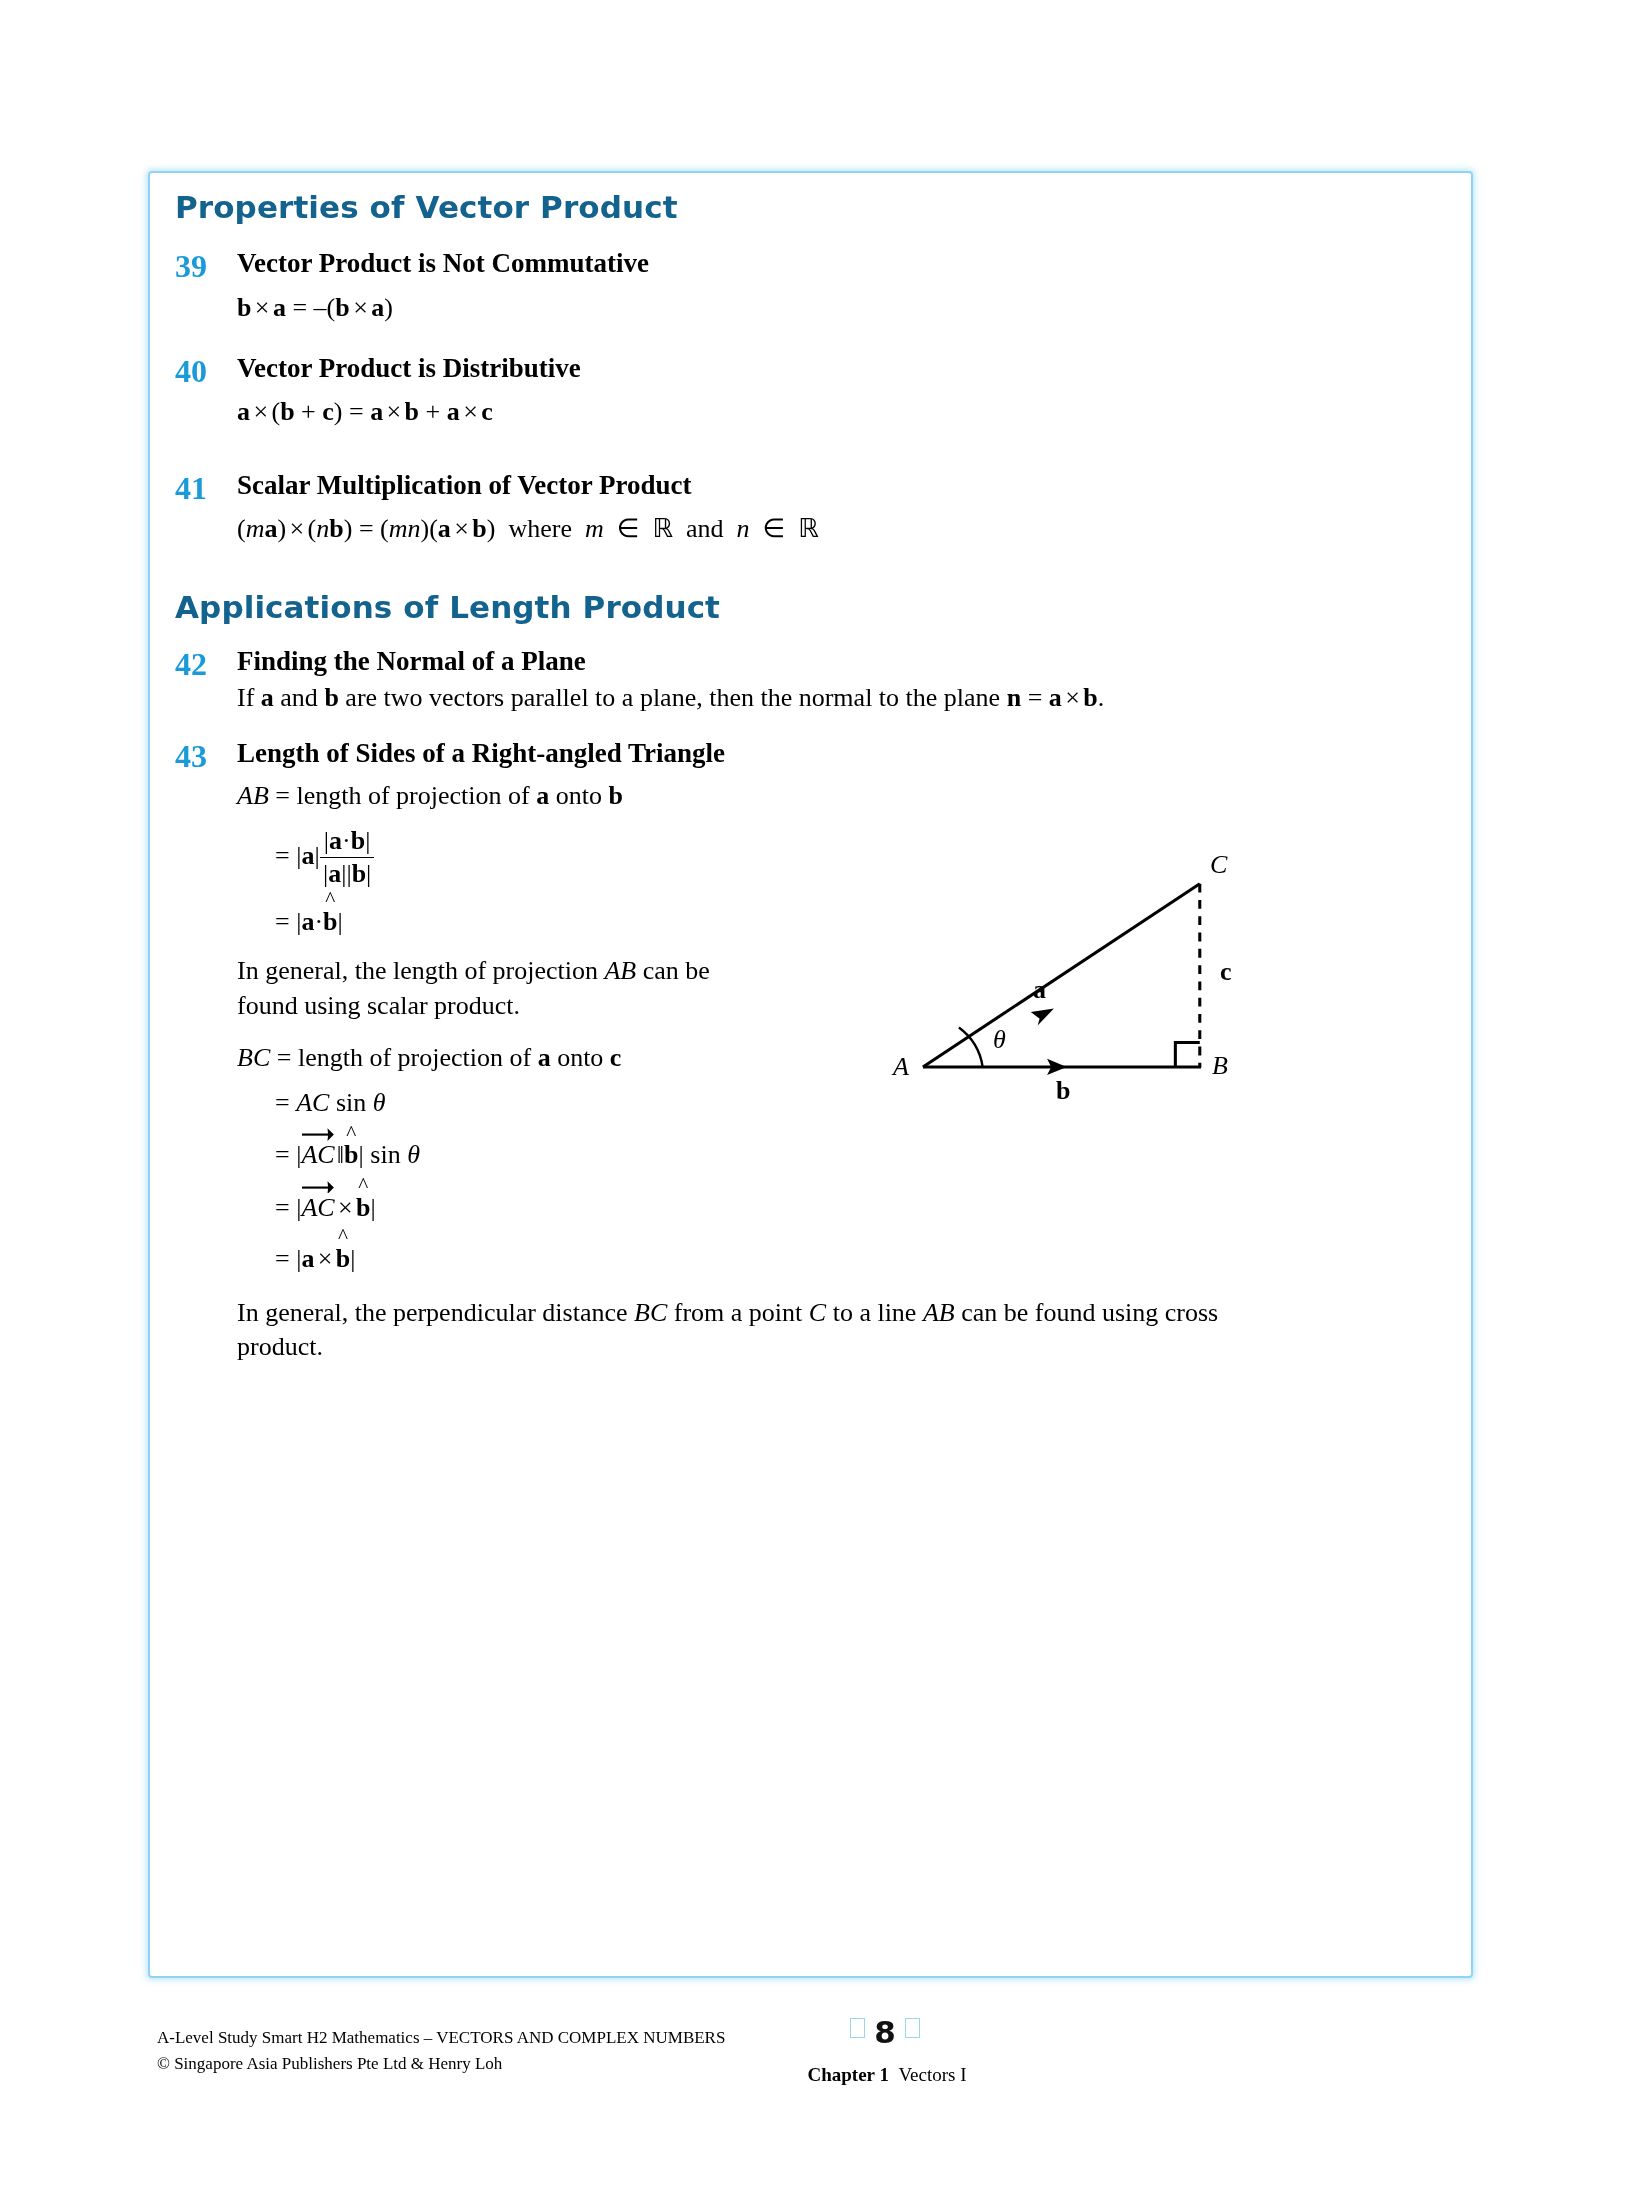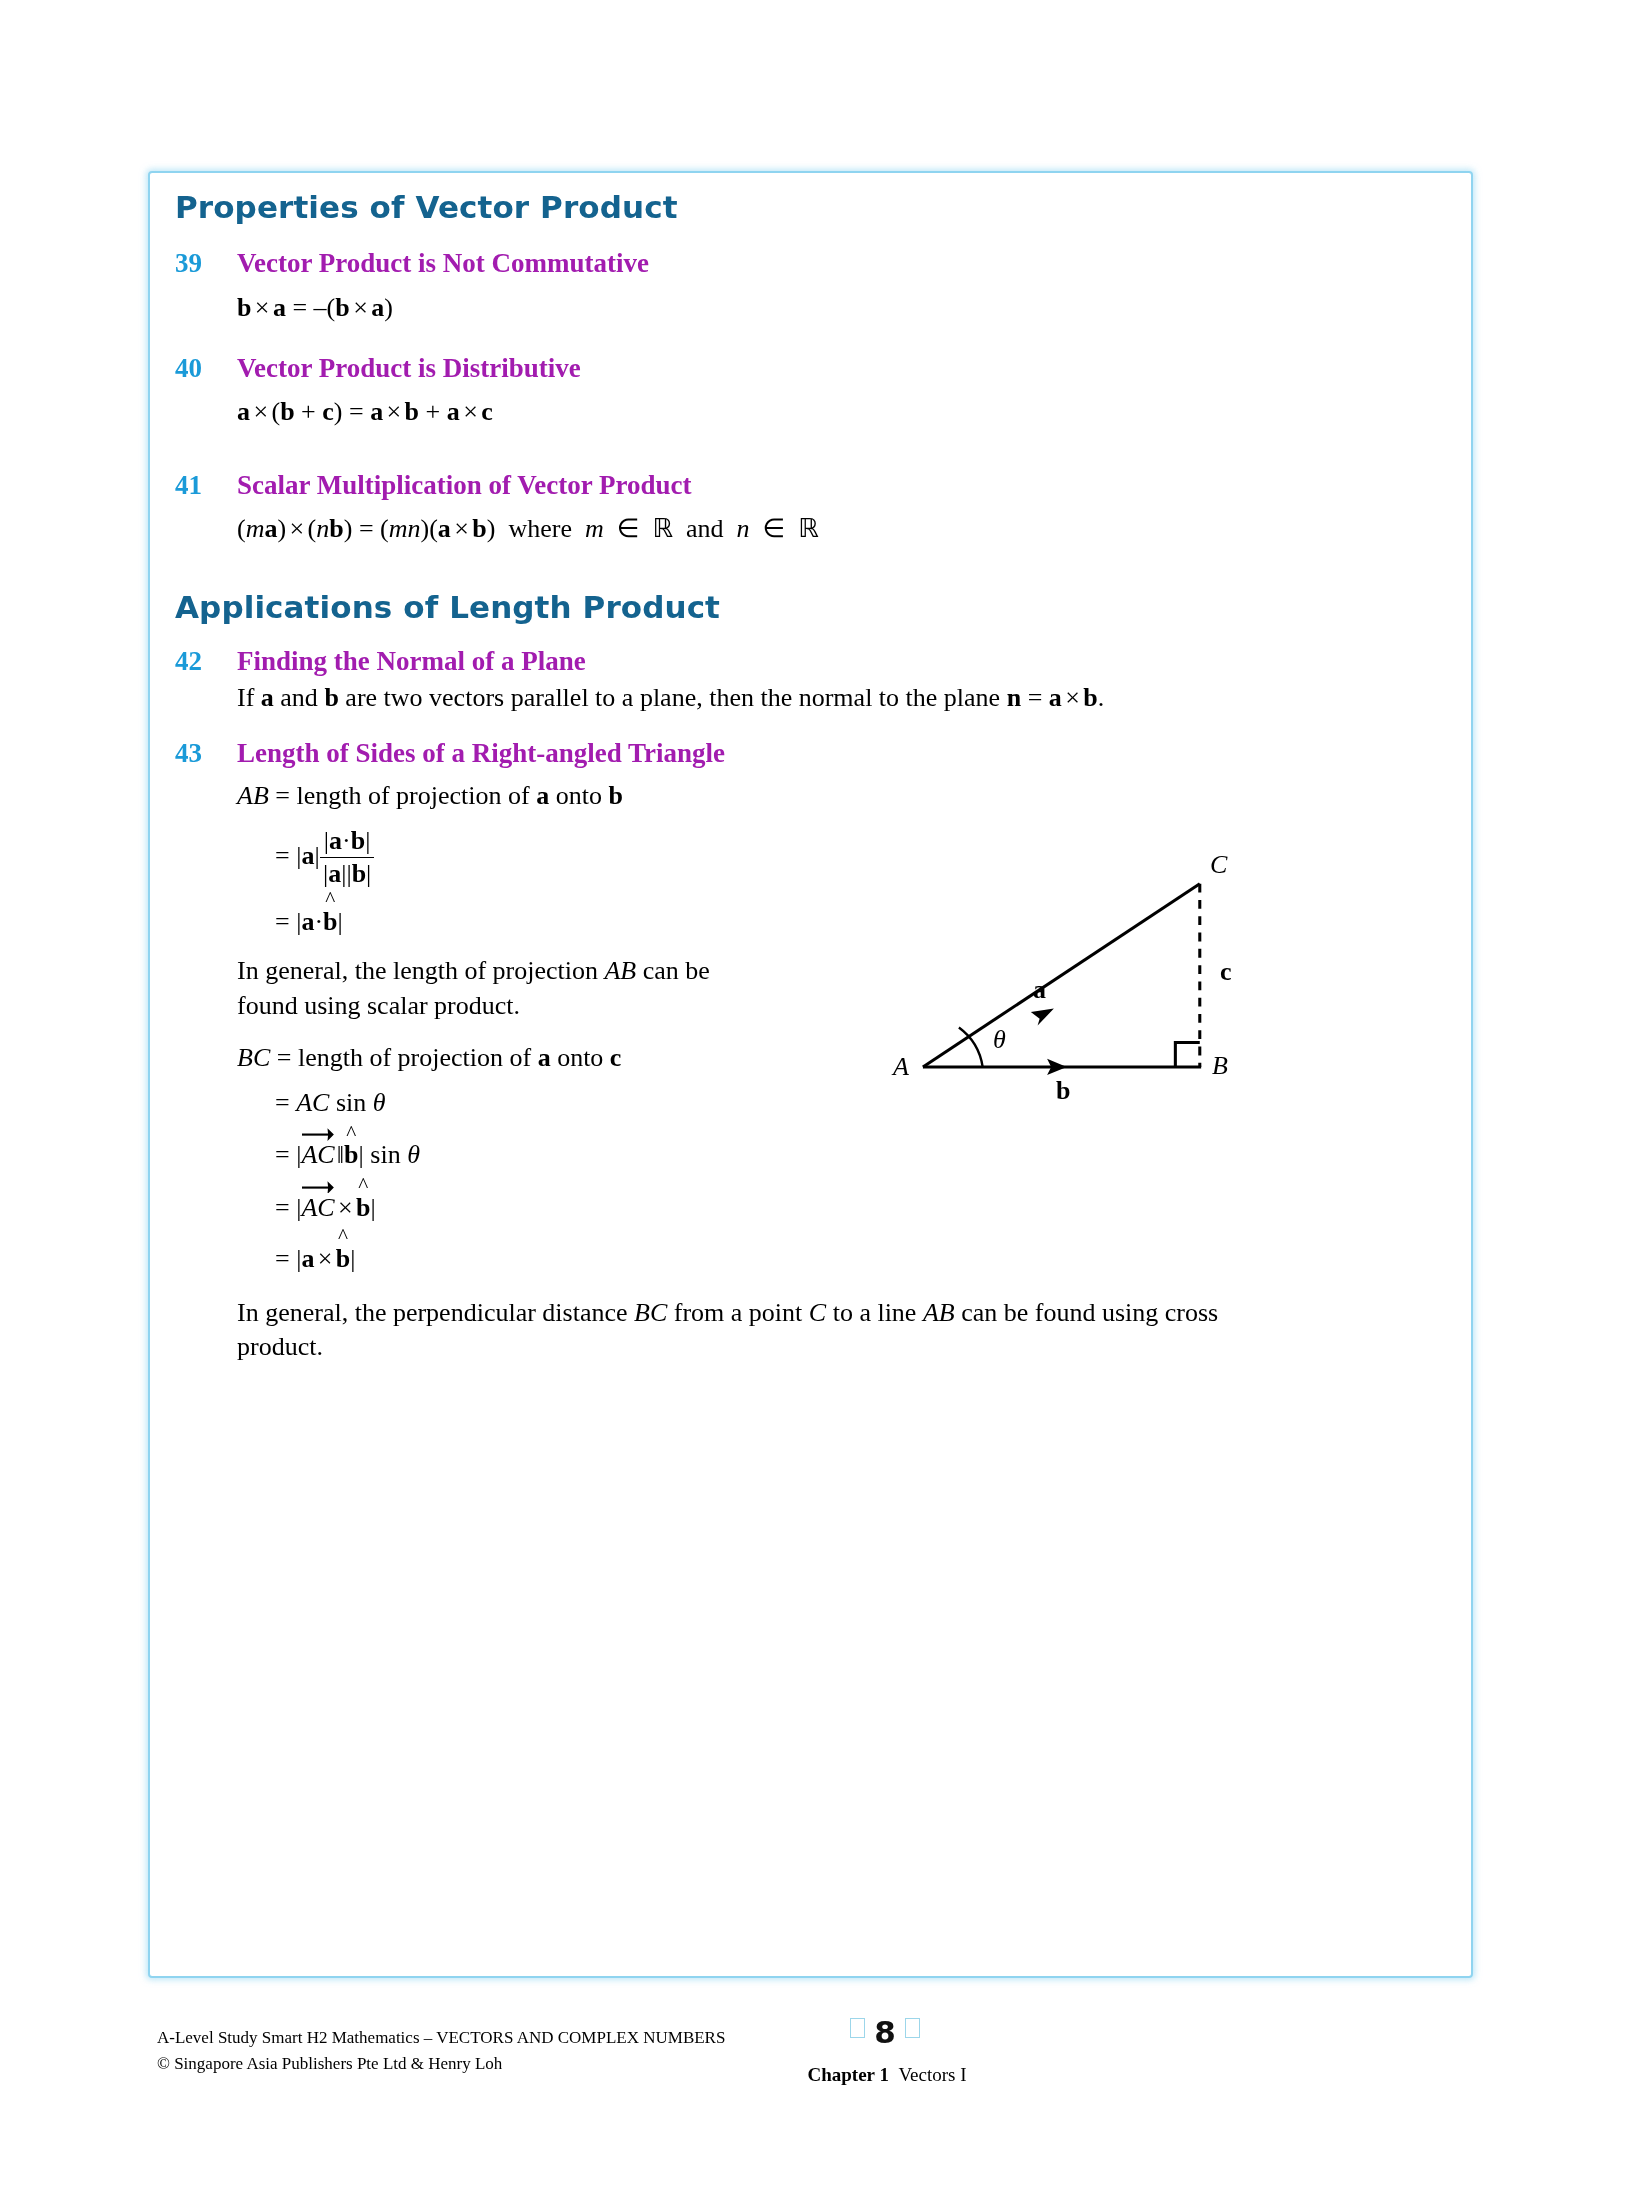--- a/index.html
+++ b/index.html
@@ -50,28 +50,28 @@
   .item {
     position: relative;
     font-family: "Liberation Serif", serif;
   }
   .item-num {
     position: absolute;
     left: 0;
     top: 0;
     width: 54px;
     font-weight: bold;
-    font-size: 27px;
+    font-size: 32px;
     color: #1a9ad8;
   }
   .item-title {
     margin-left: 62px;
     font-weight: bold;
     font-size: 27px;
-    color: #a21caf;
+    color: #000000;
     line-height: 1.15;
   }
   .item-body {
     margin-left: 62px;
     font-size: 26px;
     line-height: 1.32;
     color: #000;
   }
 
   

